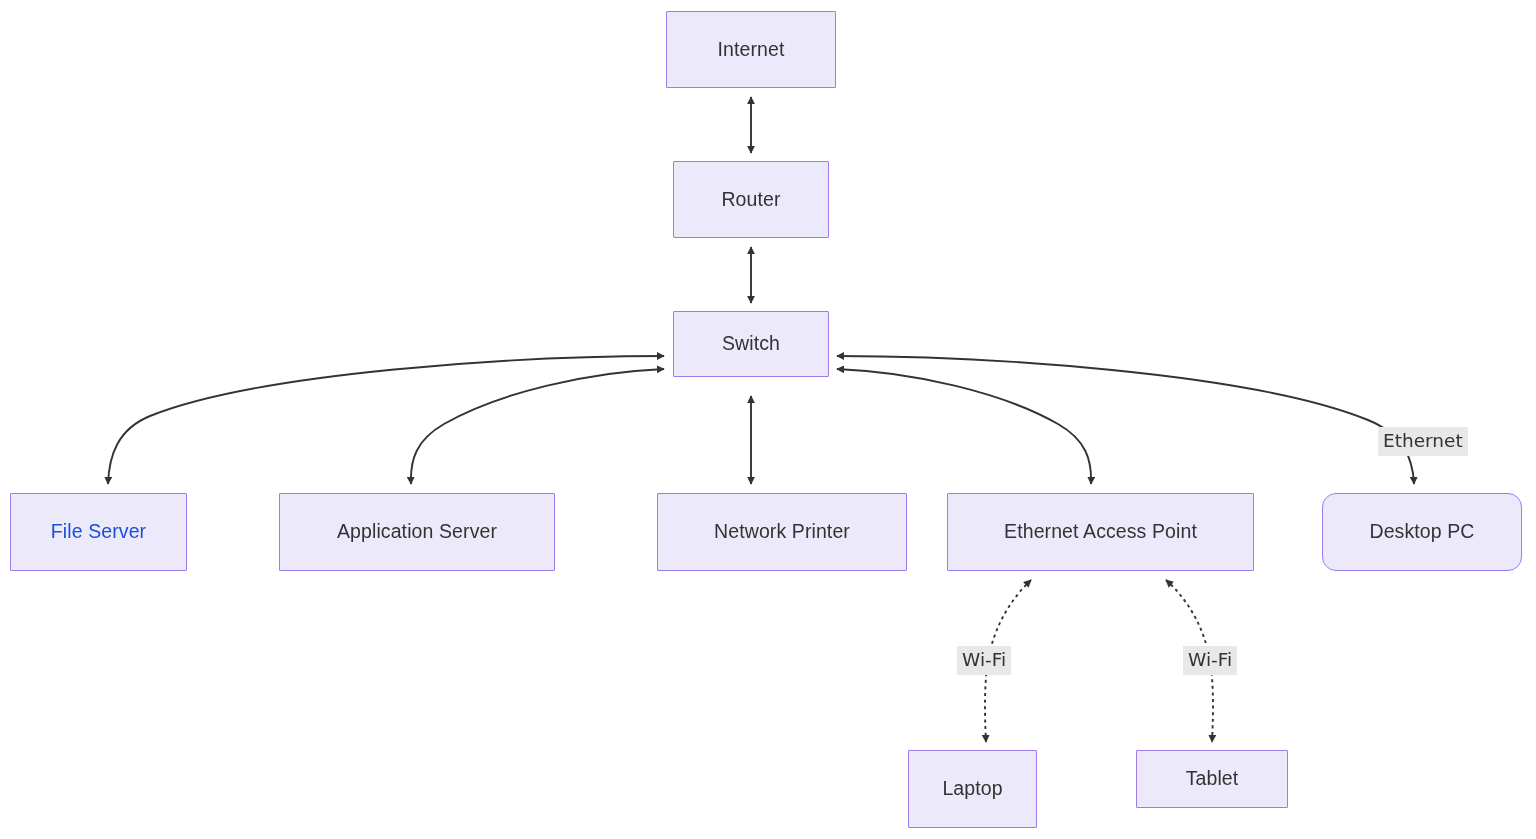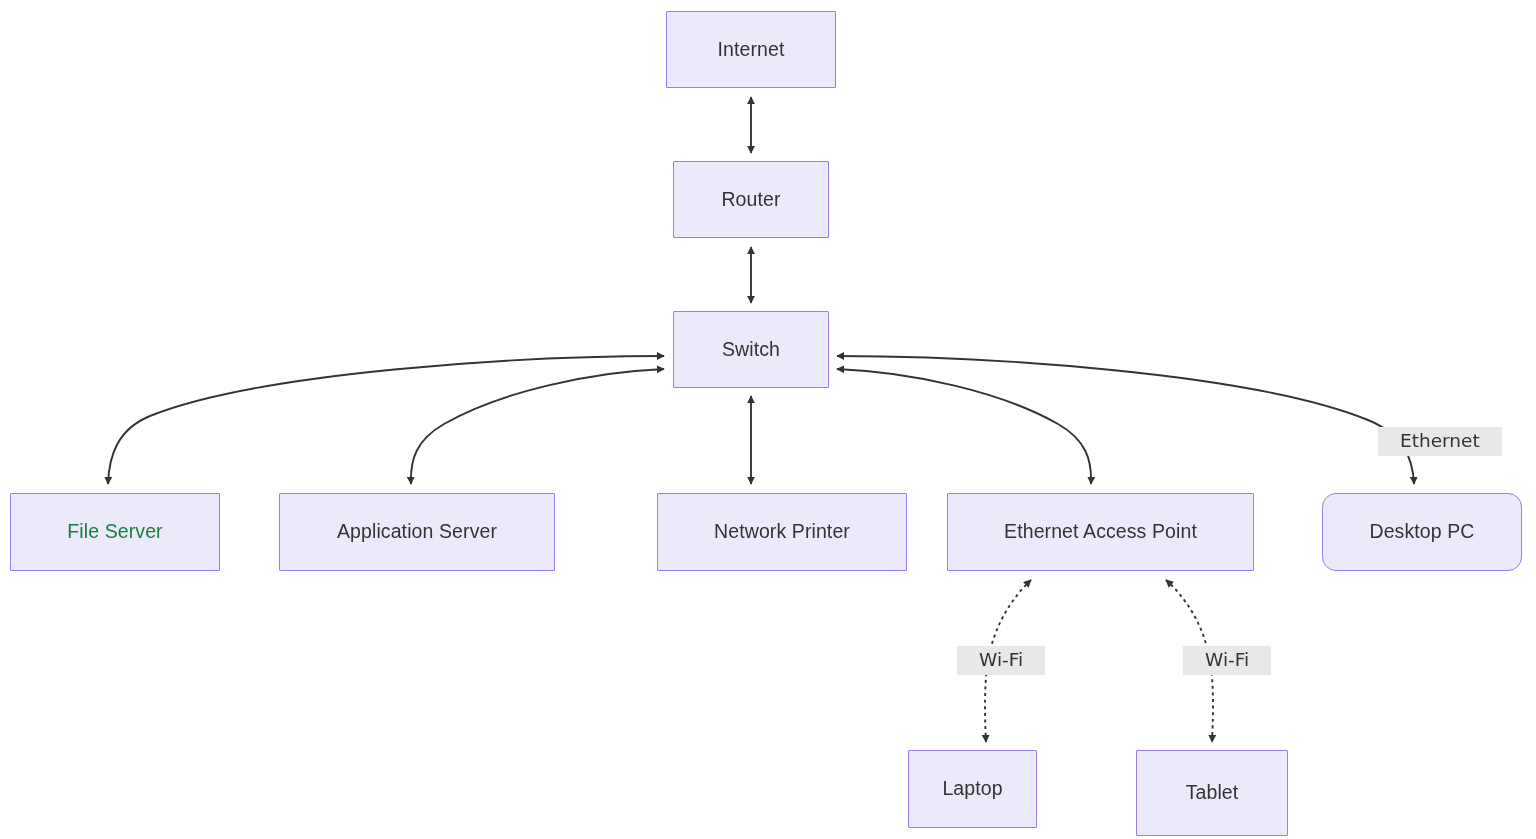--- a/index.html
+++ b/index.html
@@ -47,21 +47,21 @@
     padding: 0 8px;
     white-space: nowrap;
   }
   .edge-label {
     position: absolute;
     box-sizing: border-box;
     background: #e8e8e8;
     color: #333333;
     font-size: 18.5px;
     line-height: 1.45;
-    padding: 1px 22px;
+    padding: 1px 5px;
     white-space: nowrap;
     font-family: "DejaVu Sans", "Liberation Sans", sans-serif;
   }
   .edge-path {
     fill: none;
     stroke: #333333;
     stroke-width: 1.9px;
   }
   .edge-path.dotted {
     stroke-dasharray: 3 3.6;
@@ -103,25 +103,25 @@
   </svg>
 
   <div class="node" style="left: 666px; top: 11px; width: 170px; height: 77px; background: rgb(236, 233, 251); border-color: rgb(157, 123, 234); color: rgb(51, 51, 51);">
     <span class="node-label">Internet</span>
   </div>
 
   <div class="node" style="left: 673px; top: 161px; width: 156px; height: 77px; background: rgb(236, 233, 251); border-color: rgb(157, 123, 234); color: rgb(51, 51, 51);">
     <span class="node-label">Router</span>
   </div>
 
-  <div class="node" style="left: 673px; top: 311px; width: 156px; height: 77px; background: rgb(236, 233, 251); border-color: rgb(157, 123, 234); color: rgb(51, 51, 51);">
+  <div class="node" style="left: 673px; top: 311px; width: 156px; height: 66px; background: rgb(236, 233, 251); border-color: rgb(157, 123, 234); color: rgb(51, 51, 51);">
     <span class="node-label">Switch</span>
   </div>
 
-  <div class="node" style="left: 10px; top: 493px; width: 210px; height: 78px; background: rgb(236, 233, 251); border-color: rgb(157, 123, 234); color: #15803d;">
+  <div class="node" style="left: 10px; top: 493px; width: 177px; height: 78px; background: rgb(236, 233, 251); border-color: rgb(157, 123, 234); color: #1d4ed8;">
     <span class="node-label">File Server</span>
   </div>
 
   <div class="node" style="left: 279px; top: 493px; width: 276px; height: 78px; background: rgb(236, 233, 251); border-color: rgb(157, 123, 234); color: rgb(51, 51, 51);">
     <span class="node-label">Application Server</span>
   </div>
 
   <div class="node" style="left: 625px; top: 493px; width: 250px; height: 78px; background: rgb(236, 233, 251); border-color: rgb(157, 123, 234); color: rgb(51, 51, 51); margin-left: 32px;">
     <span class="node-label">Network Printer</span>
   </div>
@@ -131,21 +131,21 @@
   </div>
 
   <div class="node" style="left: 1322px; top: 493px; width: 200px; height: 78px; background: rgb(236, 233, 251); border-color: rgb(157, 123, 234); color: rgb(51, 51, 51); border-radius: 14px;">
     <span class="node-label">Desktop PC</span>
   </div>
 
   <div class="node" style="left: 908px; top: 750px; width: 129px; height: 78px; background: rgb(236, 233, 251); border-color: rgb(157, 123, 234); color: rgb(51, 51, 51);">
     <span class="node-label">Laptop</span>
   </div>
 
-  <div class="node" style="left: 1136px; top: 750px; width: 152px; height: 86px; background: rgb(236, 233, 251); border-color: rgb(157, 123, 234); color: rgb(51, 51, 51);">
+  <div class="node" style="left: 1136px; top: 750px; width: 152px; height: 58px; background: rgb(236, 233, 251); border-color: rgb(157, 123, 234); color: rgb(51, 51, 51);">
     <span class="node-label">Tablet</span>
   </div>
 
   <div class="edge-label" style="left: 1378px; top: 427px; background: rgb(232, 232, 232); color: rgb(51, 51, 51);">Ethernet</div>
 
   <div class="edge-label" style="left: 957px; top: 646px; background: rgb(232, 232, 232); color: rgb(51, 51, 51);">Wi-Fi</div>
 
   <div class="edge-label" style="left: 1183px; top: 646px; background: rgb(232, 232, 232); color: rgb(51, 51, 51);">Wi-Fi</div>
 
 </div>

